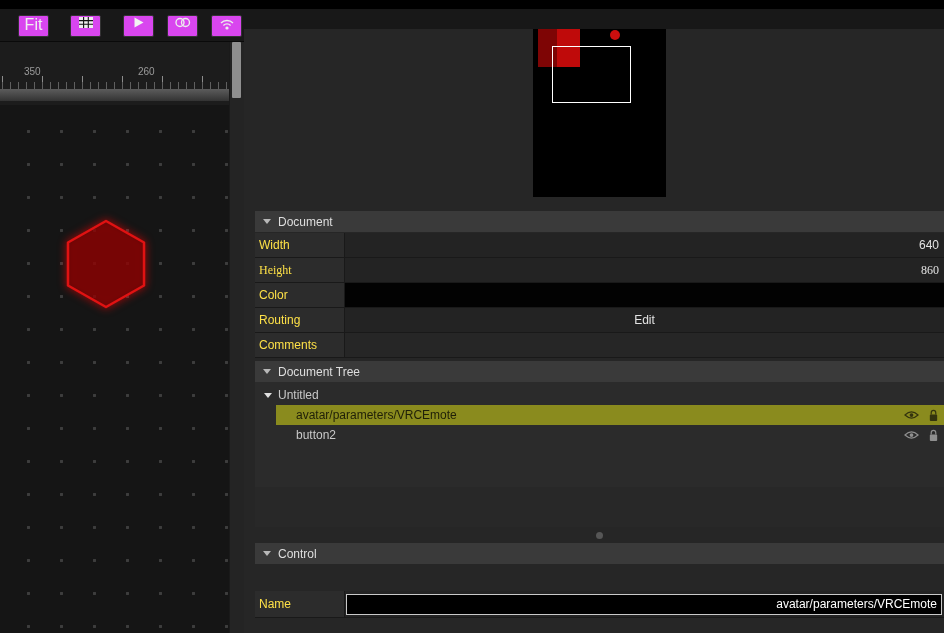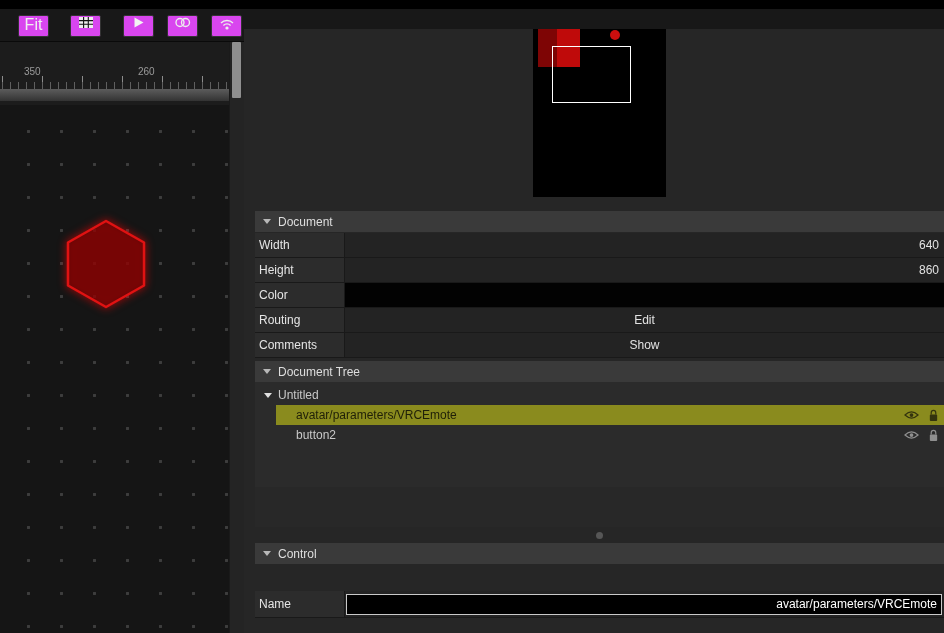--- a/index.html
+++ b/index.html
@@ -50,21 +50,21 @@
     border:1.5px solid #fff; }
 
   .section-hdr { position:absolute; left:11px; width:689px; height:21px; background:#3a3a3a;
     display:flex; align-items:center; padding-left:8px; gap:7px; color:#dedede; cursor:pointer; }
   .tri-down { width:0; height:0; border-left:4px solid transparent;
     border-right:4px solid transparent; border-top:5px solid #b8b8b8; }
 
   .prop-row { position:absolute; left:11px; width:689px; height:25px; display:flex;
     border-bottom:1px solid #191919; }
   .prop-label { width:90px; background:#2c2c2c; border-right:1px solid #191919;
-    display:flex; align-items:center; padding-left:4px; color:#e5e5e5; }
+    display:flex; align-items:center; padding-left:4px; color:#fde047; }
   .prop-value { flex:1; background:#232323; display:flex; align-items:center; color:#e2e2e2; }
   .prop-value.num { justify-content:flex-end; padding-right:5px; }
   .prop-value.btn { justify-content:center; cursor:pointer; }
   .prop-value.swatch { background:#020202; cursor:pointer; }
 
   .tree-body { position:absolute; left:11px; top:353px; width:689px; height:145px; background:#2b2b2b; }
   .stripe { position:absolute; left:0; width:100%; height:20px; background:#282828; }
   .tree-row { position:absolute; left:11px; width:689px; height:20px; display:flex;
     align-items:center; cursor:pointer; color:#c9c9c9; }
   .tree-row .rowbg { margin-left:21px; flex:1; height:100%; display:flex;
@@ -160,35 +160,34 @@
 
     <div class="section-hdr" style="top:182px;">
       <span class="tri-down"></span>
       <span>Document</span>
     </div>
 
     <div class="prop-row" style="top:204px;">
       <div class="prop-label">Width</div>
       <div class="prop-value num">640</div>
     </div>
-    <div class="prop-row" style="top:229px;">
+    <div class="prop-row" style="top:229px;font-family:Liberation Serif, serif;">
       <div class="prop-label">Height</div>
       <div class="prop-value num">860</div>
     </div>
     <div class="prop-row" style="top:254px;">
       <div class="prop-label">Color</div>
       <div class="prop-value swatch"></div>
     </div>
     <div class="prop-row" style="top:279px;">
       <div class="prop-label">Routing</div>
       <div class="prop-value btn">Edit</div>
     </div>
     <div class="prop-row" style="top:304px;">
       <div class="prop-label">Comments</div>
-      <div class="prop-value btn">Show</div>
     </div>
 
     <div class="section-hdr" style="top:332px;">
       <span class="tri-down"></span>
       <span>Document Tree</span>
     </div>
 
     <div class="tree-body">
       <div class="stripe" style="top:105px;"></div>
       <div class="stripe" style="top:125px;"></div>

